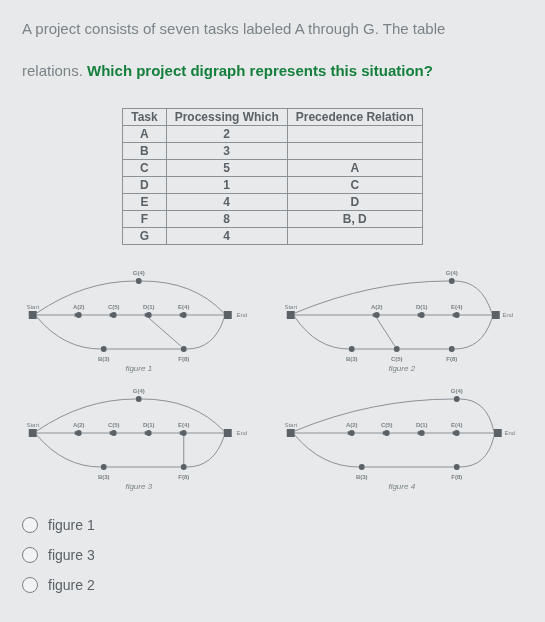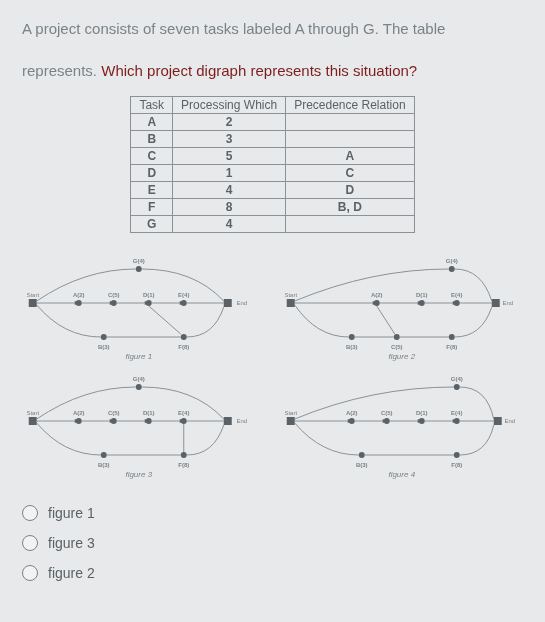--- a/index.html
+++ b/index.html
@@ -7,42 +7,42 @@
     padding: 18px 22px;
     font-family: Arial, sans-serif;
     background: #e8e9ea;
     color: #6a7278;
     width: 545px;
     box-sizing: border-box;
     font-size: 15px;
   }
   .question {
     line-height: 1.4;
-    margin-bottom: 15px;
+    margin-bottom: 27px;
     font-weight: 500;
     color: #7a8388;
   }
   .question .strong {
-    font-weight: 400;
-    color: #7f1d1d;
+    font-weight: 700;
+    color: #15803d;
   }
   table.data {
     border-collapse: collapse;
     margin: 0 auto 18px auto;
     font-size: 12px;
     color: #5a6268;
   }
   table.data th, table.data td {
     border: 1px solid #8a9298;
     padding: 1px 8px;
     text-align: center;
     font-weight: 600;
   }
   table.data th {
-    font-weight: 400;
+    font-weight: 700;
     background: #e8e9ea;
   }
   .figs {
     display: grid;
     grid-template-columns: 1fr 1fr;
     gap: 8px 14px;
     margin-bottom: 26px;
   }
   .fig {
     position: relative;
@@ -71,21 +71,21 @@
     display:inline-block;
     background:#f2f3f4;
   }
 </style>
 </head>
 <body>
 
 <div class="question">
   <span>A project consists of seven tasks labeled A through G.  The table</span><br>
   <br>
-  <span>represents.</span>
+  <span>relations.</span>
   <span class="strong">Which project digraph represents this situation?</span>
 </div>
 
 <table class="data">
   <tbody>
       <tr>
     <th>Task</th>
     <th>Processing Which</th>
     <th>Precedence Relation</th>
   </tr>

